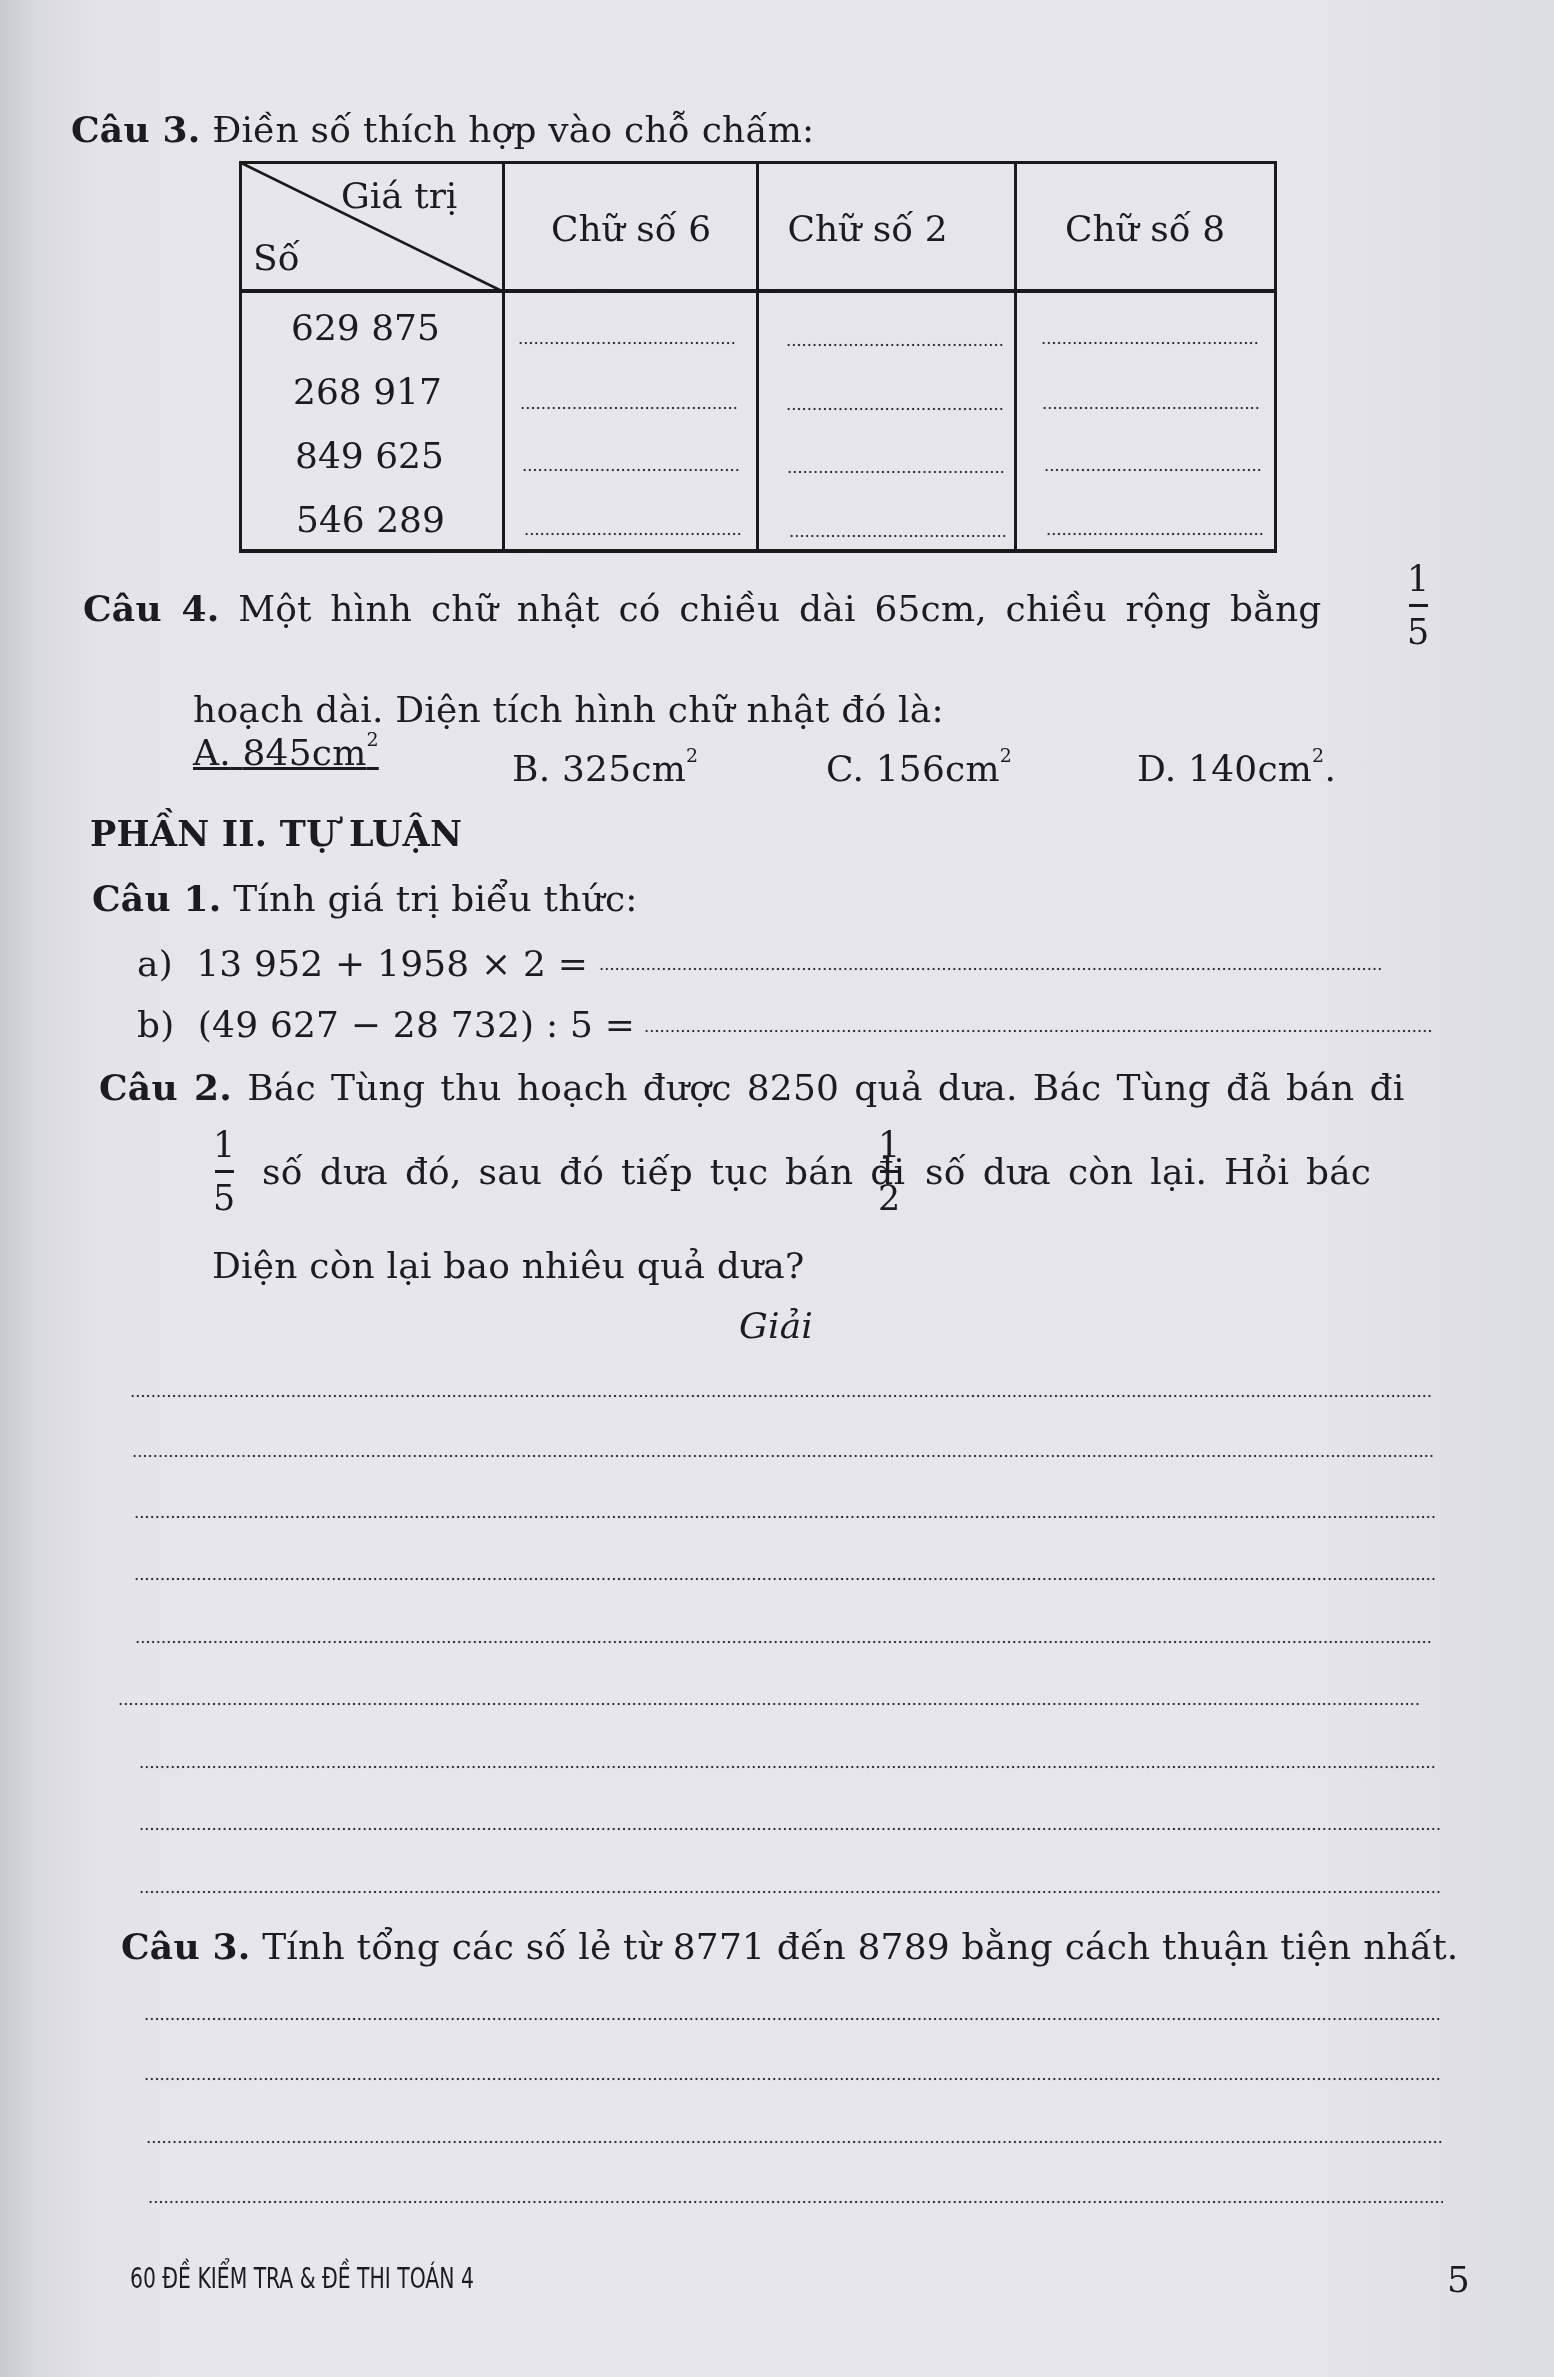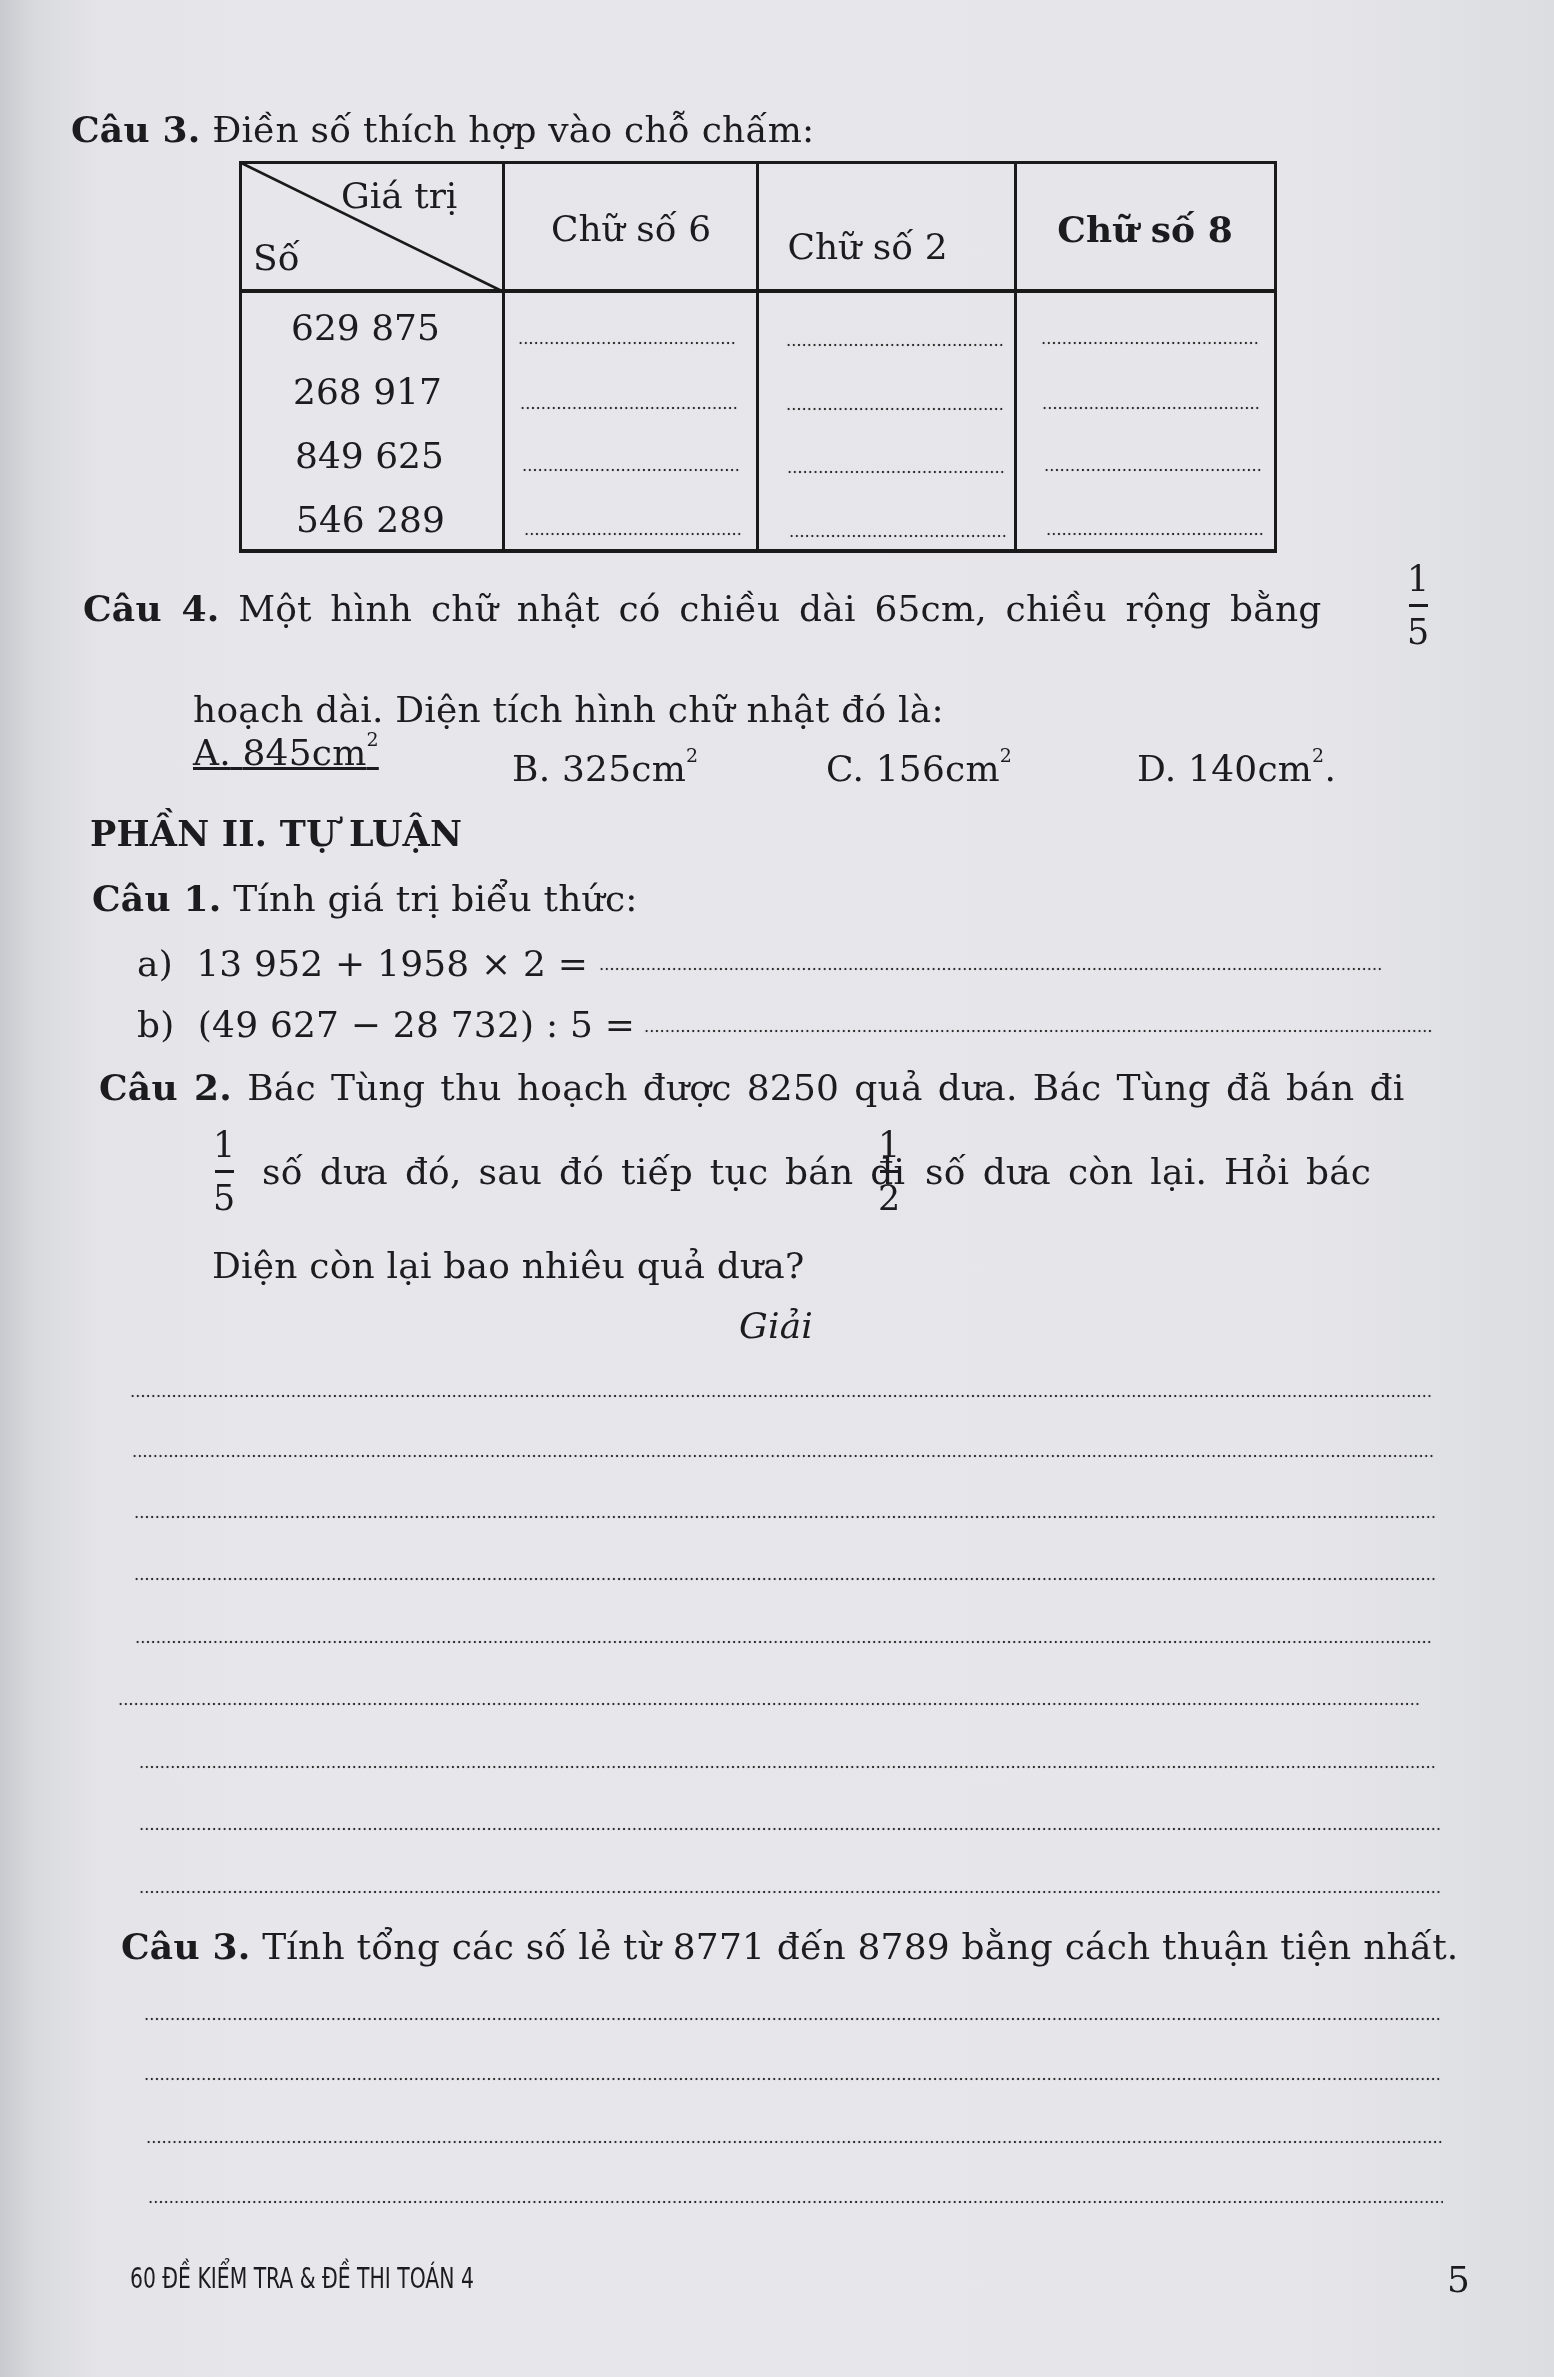--- a/index.html
+++ b/index.html
@@ -55,22 +55,22 @@
   <div class="line" style="left:517px; top:0; width:2.6px; height:390px;"></div>
   <div class="line" style="left:775px; top:0; width:2.6px; height:390px;"></div>
 
   <svg style="position:absolute; left:0; top:0;" width="266" height="132" viewBox="0 0 306 152">
     <line x1="2" y1="2" x2="303" y2="150" stroke="#1a1a1a" stroke-width="3"></line>
   </svg>
   <div class="cell-text" style="left:102px; top:14px;">Giá trị</div>
   <div class="cell-text" style="left:14px; top:76px;">Số</div>
 
   <div class="cell-text" style="left:266px; width:252px; top:47px;">Chữ số 6</div>
-  <div class="cell-text" style="left:520px; width:217px; top:47px;margin-top:18px;">Chữ số 2</div>
-  <div class="cell-text" style="left:777px; width:258px; top:47px;font-weight:bold;">Chữ số 8</div>
+  <div class="cell-text" style="left:520px; width:217px; top:47px;">Chữ số 2</div>
+  <div class="cell-text" style="left:777px; width:258px; top:47px;">Chữ số 8</div>
 
   <div class="cell-text" style="left:52px; top:146px;">629 875</div>
   <div class="cell-text" style="left:54px; top:210px;">268 917</div>
   <div class="cell-text" style="left:56px; top:274px;">849 625</div>
   <div class="cell-text" style="left:57px; top:338px;">546 289</div>
 
   <div class="dots" style="left:279px; top:180px; width:217px;"></div>
   <div class="dots" style="left:547px; top:182px; width:217px;"></div>
   <div class="dots" style="left:802px; top:180px; width:217px;"></div>
   <div class="dots" style="left:281px; top:245px; width:217px;"></div>

